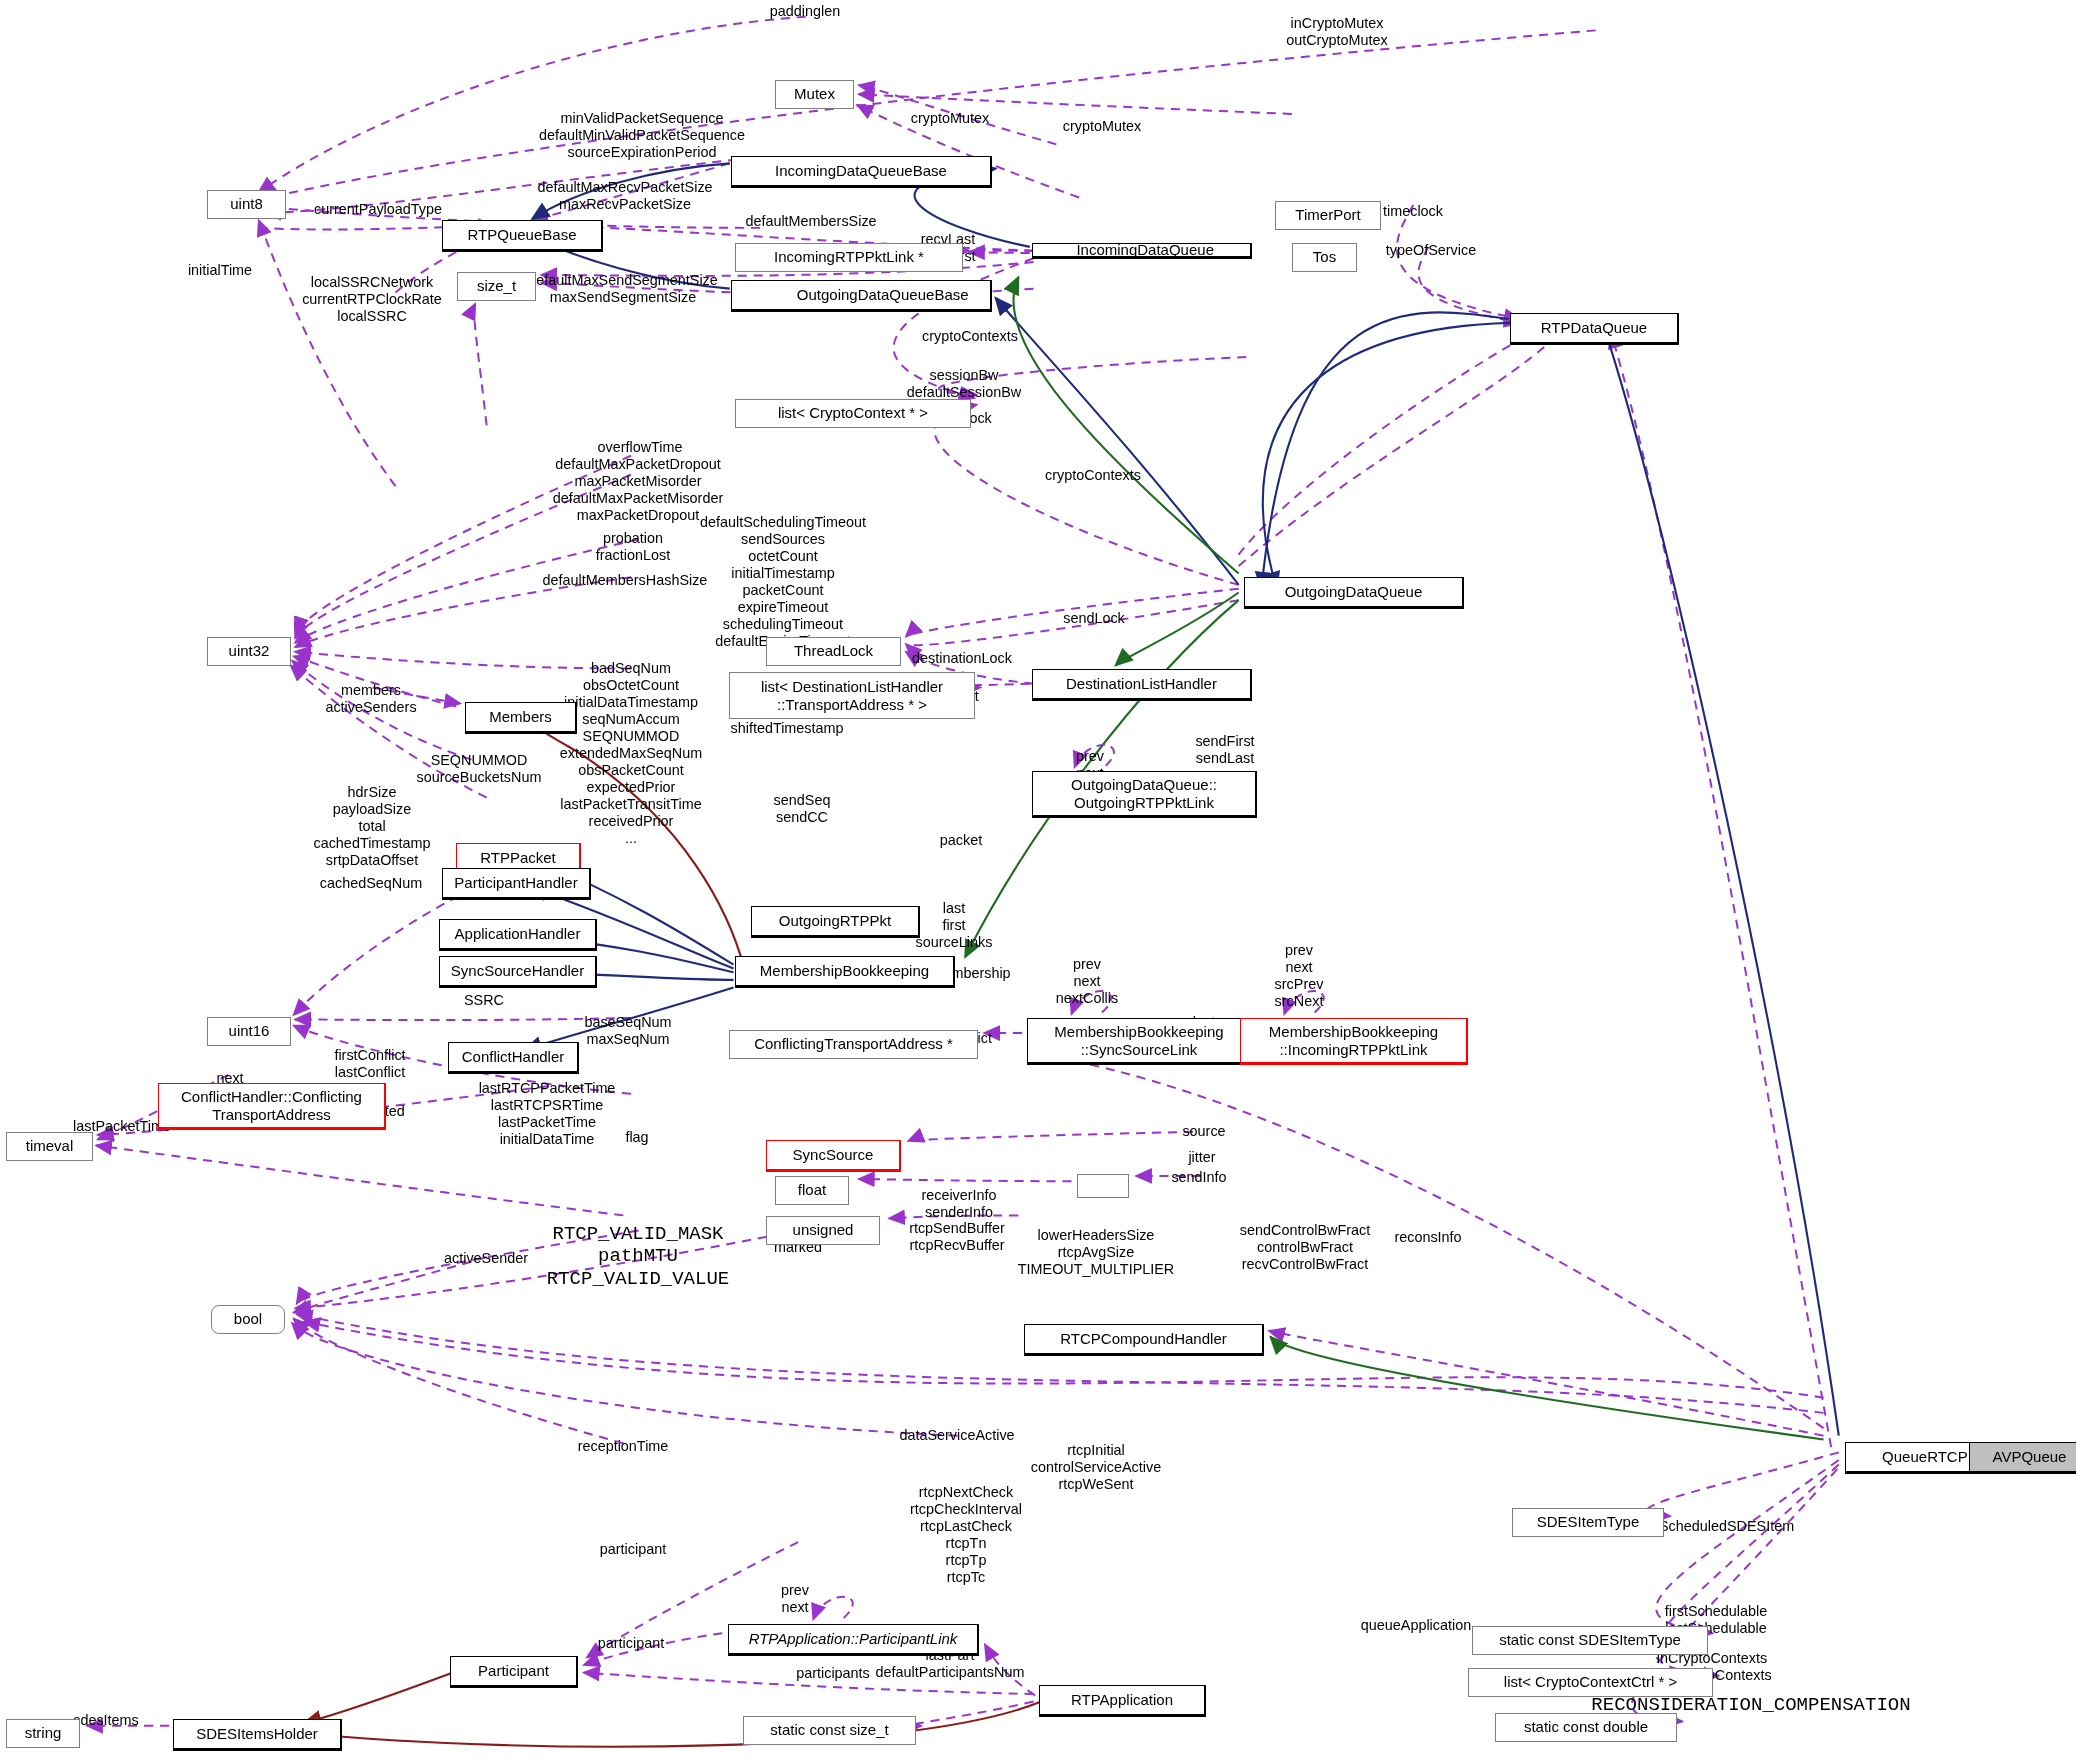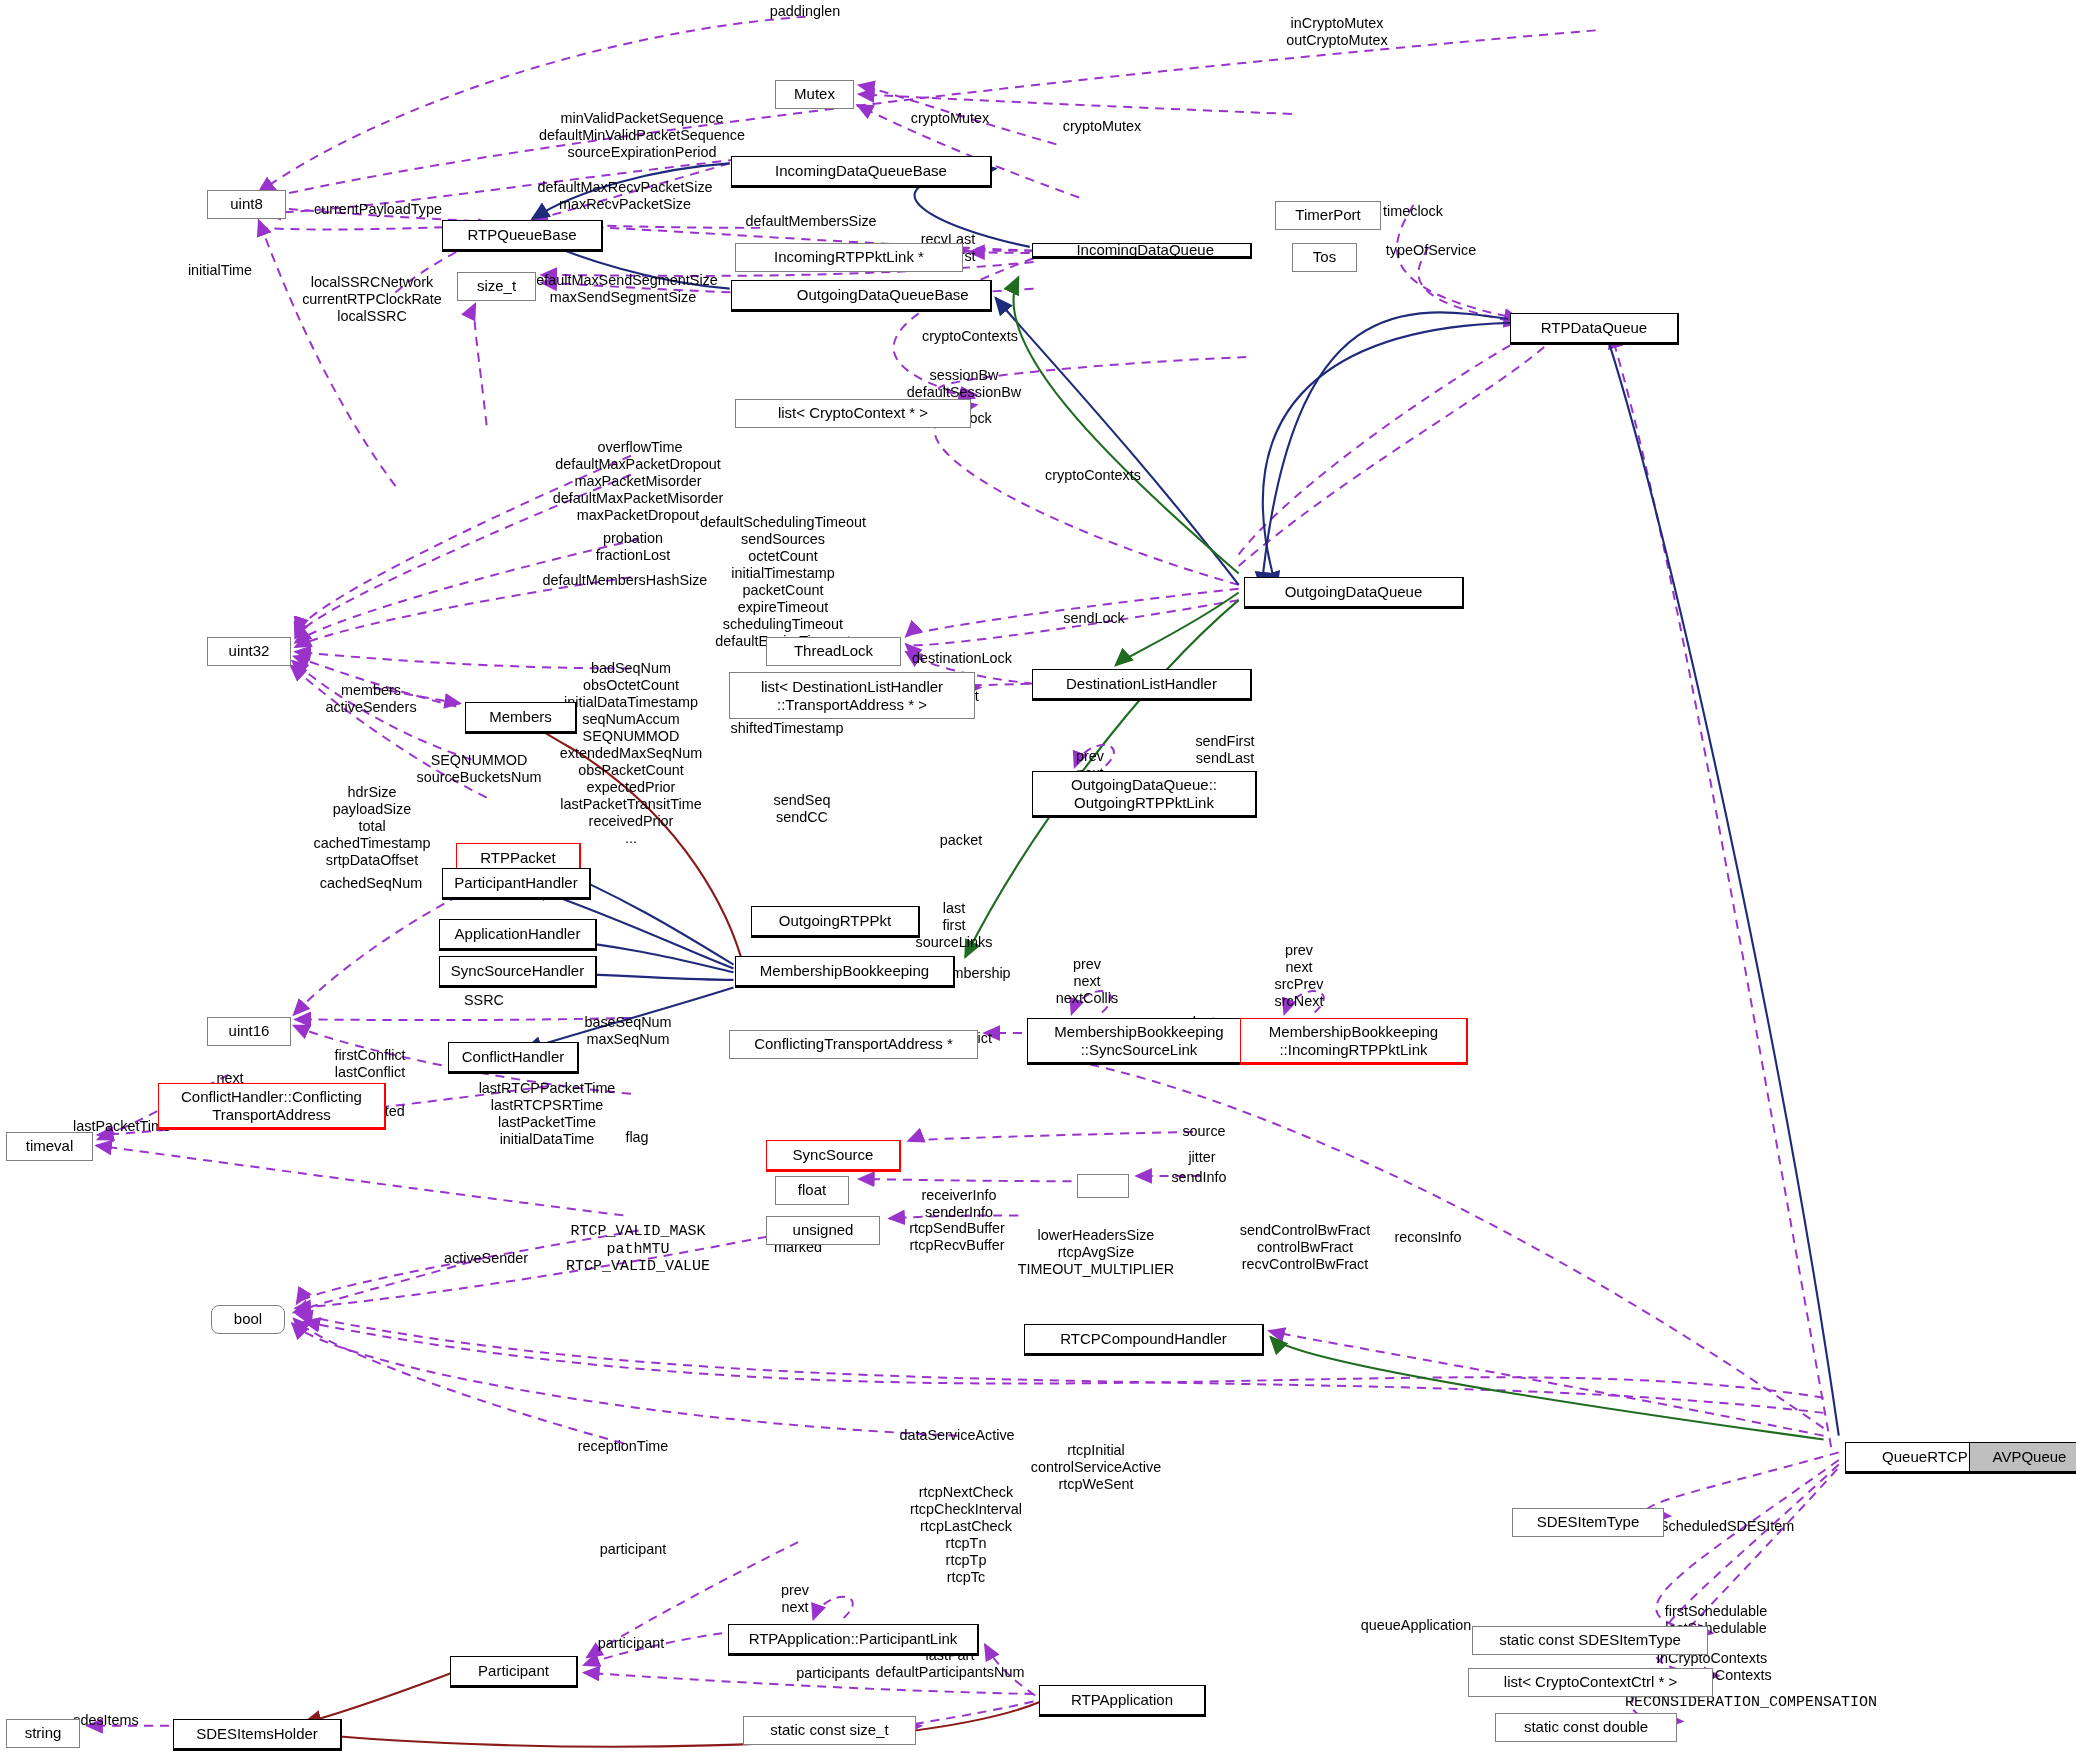--- a/index.html
+++ b/index.html
@@ -62,21 +62,21 @@
     font-size: 14.4px;
     line-height: 1.18;
     color: #000000;
     text-align: center;
     white-space: pre;
     z-index: 4;
     transform: translateX(-50%);
   }
   .elabel.mono {
     font-family: "Liberation Mono", monospace;
-    font-size: 15px;
+    font-size: 19px;
   }
 </style>
 </head>
 <body>
 
 <div id="diagram">
 
   <svg id="edge-layer" viewBox="0 0 2733 2313" xmlns="http://www.w3.org/2000/svg">
     <defs>
       <marker id="ah-purple" markerWidth="10" markerHeight="10" refX="8" refY="4" orient="auto">
@@ -364,21 +364,21 @@
     </div>
   <div class="node plain" style="left:1472px;top:1626px;width:236px;height:29px;">
       <span>static const SDESItemType</span>
     </div>
   <div class="node plain" style="left:1468px;top:1668px;width:245px;height:29px;">
       <span>list&lt; CryptoContextCtrl * &gt;</span>
     </div>
   <div class="node plain" style="left:1495px;top:1713px;width:182px;height:29px;">
       <span>static const double</span>
     </div>
-  <div class="node cls" style="left:728px;top:1624px;width:251px;height:32px;">
+  <div class="node cls" style="left:728px;top:1624px;width:251px;height:32px;font-style:italic;">
       <span>RTPApplication::ParticipantLink</span>
     </div>
   <div class="node cls" style="left:450px;top:1656px;width:128px;height:32px;">
       <span>Participant</span>
     </div>
   <div class="node cls" style="left:1039px;top:1685px;width:167px;height:32px;">
       <span>RTPApplication</span>
     </div>
   <div class="node plain" style="left:743px;top:1716px;width:173px;height:29px;">
       <span>static const size_t</span>

